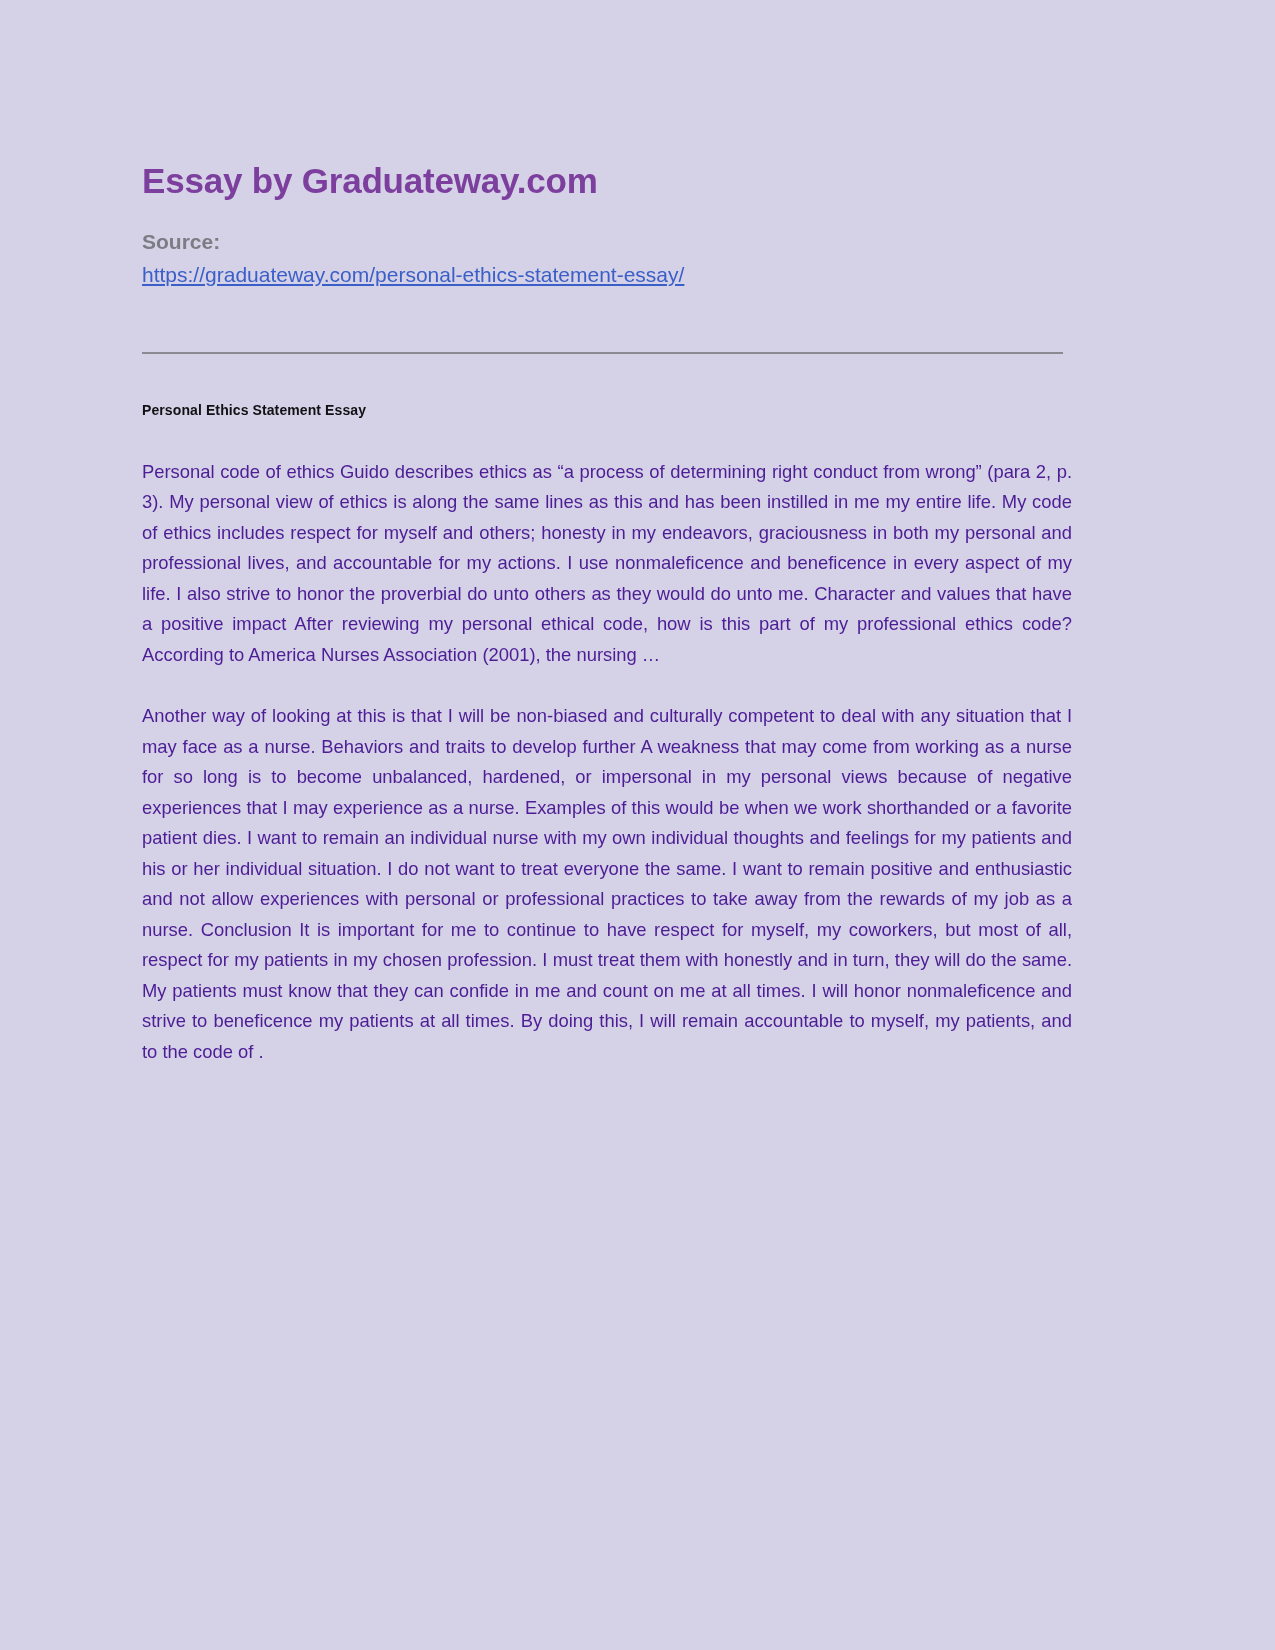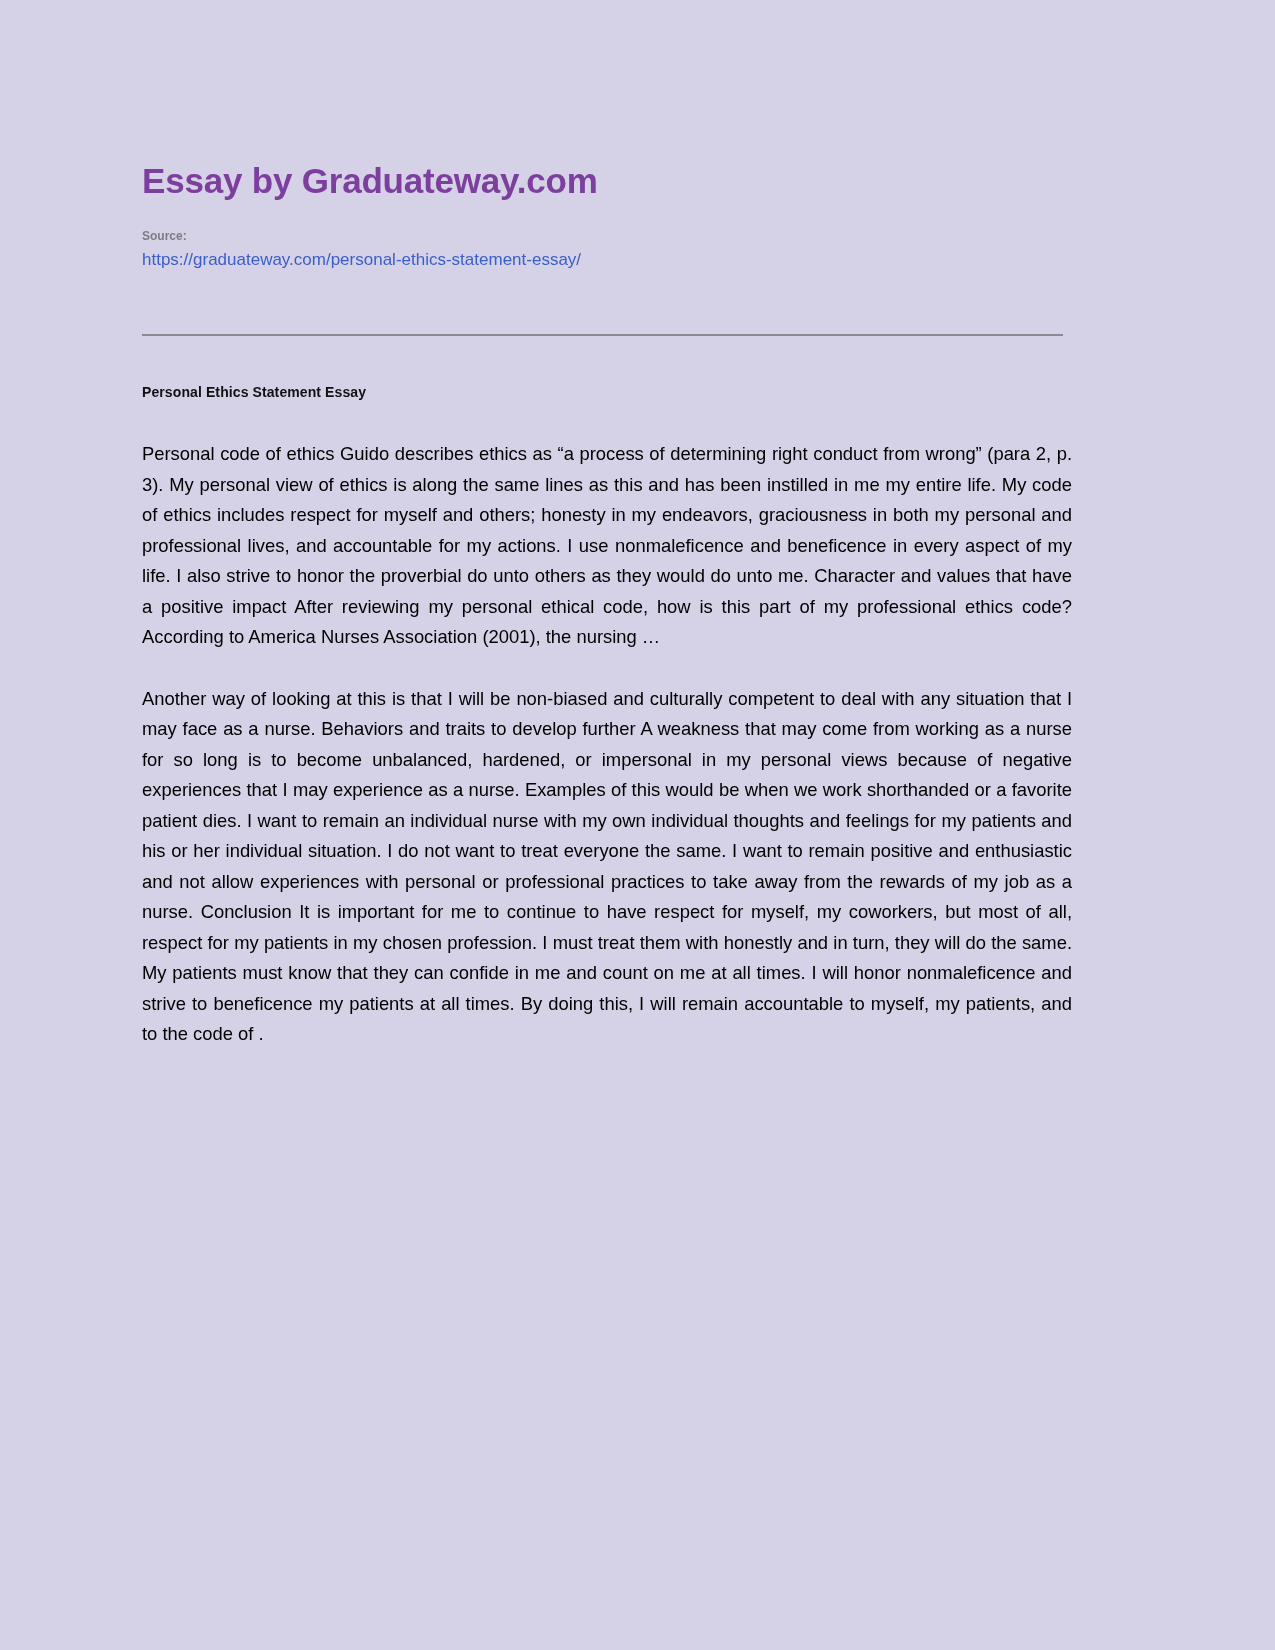--- a/index.html
+++ b/index.html
@@ -29,29 +29,30 @@
   }
   .brand-title {
     font-size: 35px;
     font-weight: bold;
     color: #7d3f9e;
     letter-spacing: -0.2px;
     margin: 0 0 26px 0;
     line-height: 1.2;
   }
   .source-label {
-    font-size: 12px;
+    font-size: 21px;
     font-weight: bold;
     color: #7c7c84;
     margin: 0 0 5px 0;
     line-height: 1.35;
   }
   .source-url {
-    font-size: 17px;
+    font-size: 21px;
     color: #3a5fc8;
+    text-decoration: underline;
     display: inline-block;
     line-height: 1.35;
     word-break: break-all;
     cursor: pointer;
   }
   .divider {
     margin: 62px 0 0 0;
     border: none;
     border-top: 2px solid #8a8a93;
     width: 921px;
@@ -60,21 +61,21 @@
   .essay-title {
     font-size: 14px;
     font-weight: bold;
     color: #111114;
     margin: 47px 0 0 0;
     line-height: 1.3;
     letter-spacing: 0.1px;
   }
   .essay-body p {
     font-size: 18.4px;
-    color: #000000;
+    color: #4c1d95;
     text-align: justify;
     text-justify: inter-word;
     line-height: 30.5px;
     margin: 31px 0 0 0;
   }
   .essay-body p:first-child {
     margin-top: 38px;
   }
 </style>
 </head>

